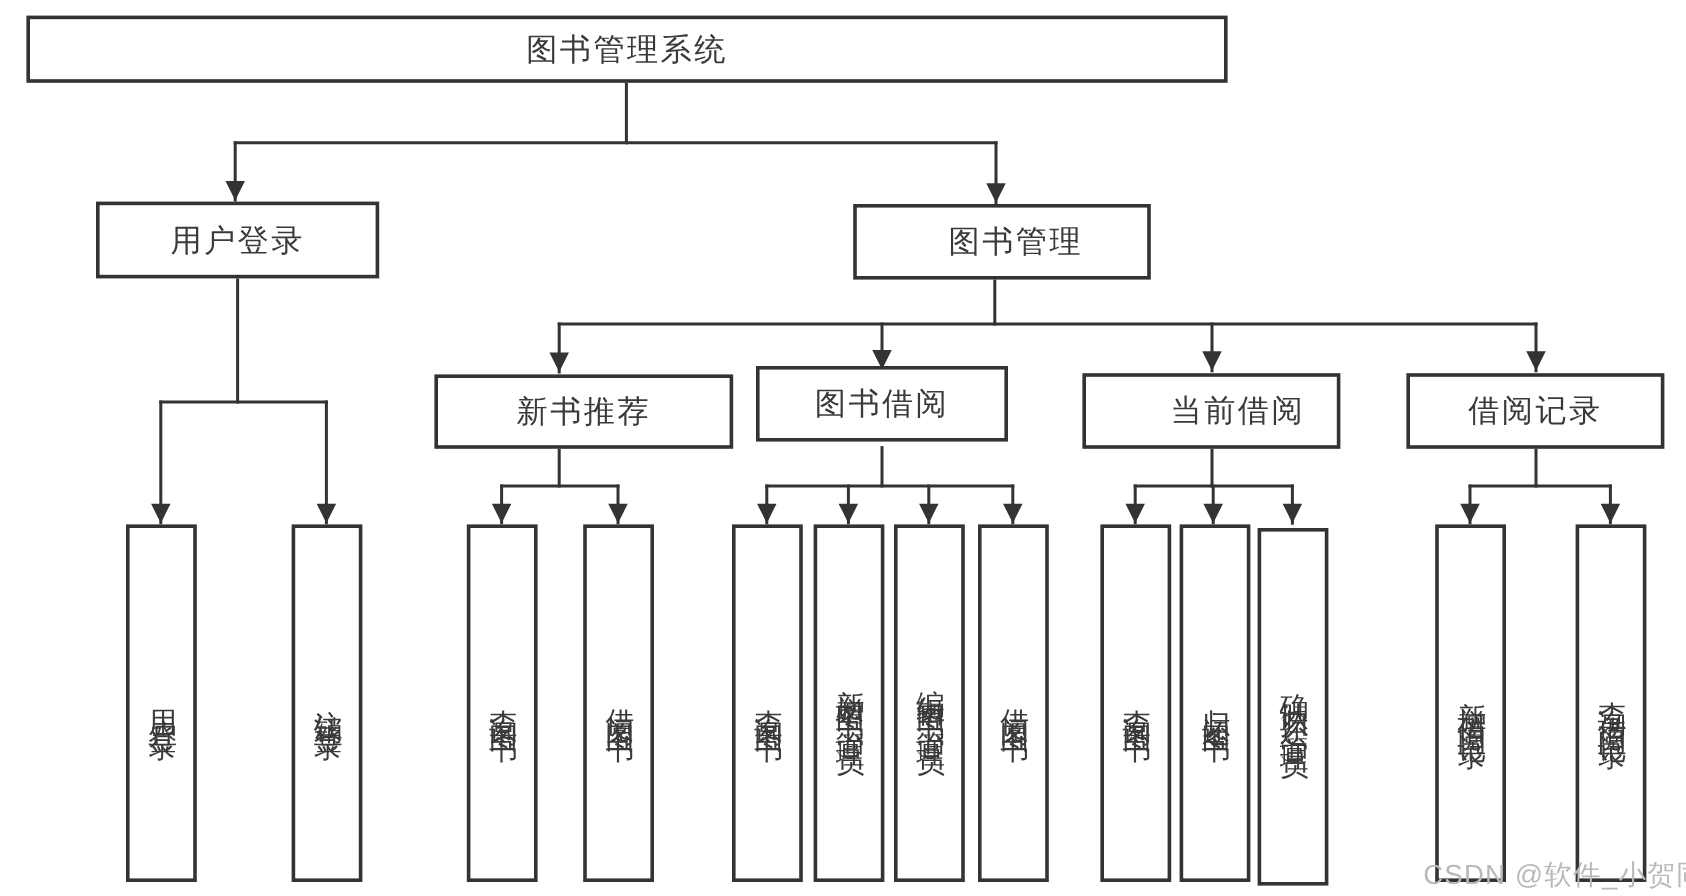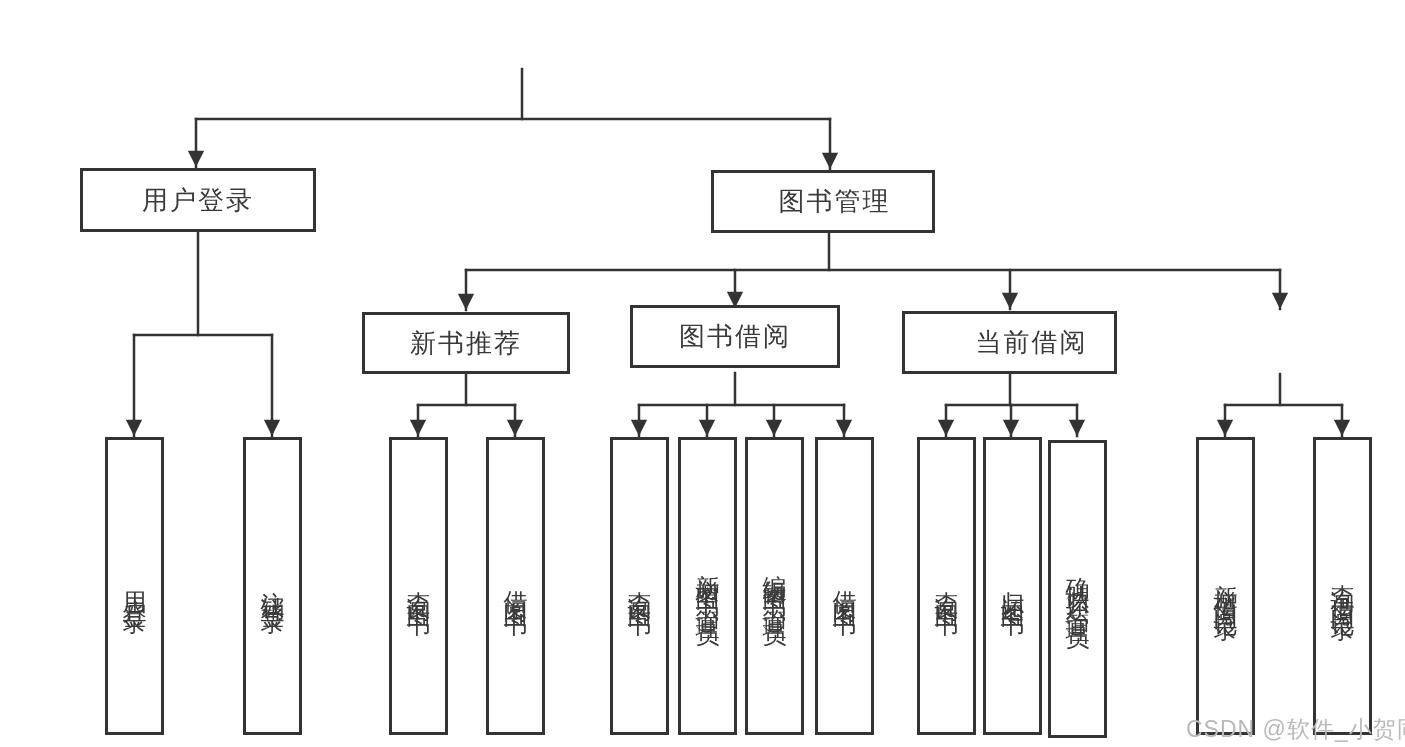--- a/index.html
+++ b/index.html
@@ -88,36 +88,42 @@
       <path d="M1011,405 V436" marker-end="url(#arrow)"></path>
       <path d="M1077,405 V436" marker-end="url(#arrow)"></path>
 
       <path d="M1280,374 V405"></path>
       <path d="M1225,405 H1342"></path>
       <path d="M1225,405 V436" marker-end="url(#arrow)"></path>
       <path d="M1342,405 V436" marker-end="url(#arrow)"></path>
     </g>
   </svg>
 
+  <div class="node hbox title-box">
+    <span>图书管理系统</span>
+  </div>
 
   <div class="node hbox" style="left:80px;top:168px;width:236px;height:64px;">
     <span>用户登录</span>
   </div>
-  <div class="node hbox" style="left:711px;top:170px;width:224px;height:63px;padding-left:23px;">
+  <div class="node hbox" style="left:711px;top:170px;width:248px;height:63px;padding-left:23px;">
     <span>图书管理</span>
   </div>
 
-  <div class="node hbox" style="left:362px;top:312px;width:208px;height:62px;">
+  <div class="node hbox" style="left:362px;top:312px;width:249px;height:62px;">
     <span>新书推荐</span>
   </div>
   <div class="node hbox" style="left:630px;top:305px;width:210px;height:63px;">
     <span>图书借阅</span>
   </div>
   <div class="node hbox" style="left:902px;top:311px;width:215px;height:63px;padding-left:44px;">
     <span>当前借阅</span>
+  </div>
+  <div class="node hbox" style="left:1172px;top:311px;width:215px;height:63px;">
+    <span>借阅记录</span>
   </div>
 
   <div class="node vbox" style="left:105px;">
     <span>用户登录</span>
   </div>
   <div class="node vbox" style="left:243px;">
     <span>注销登录</span>
   </div>
 
   <div class="node vbox" style="left:389px;">

